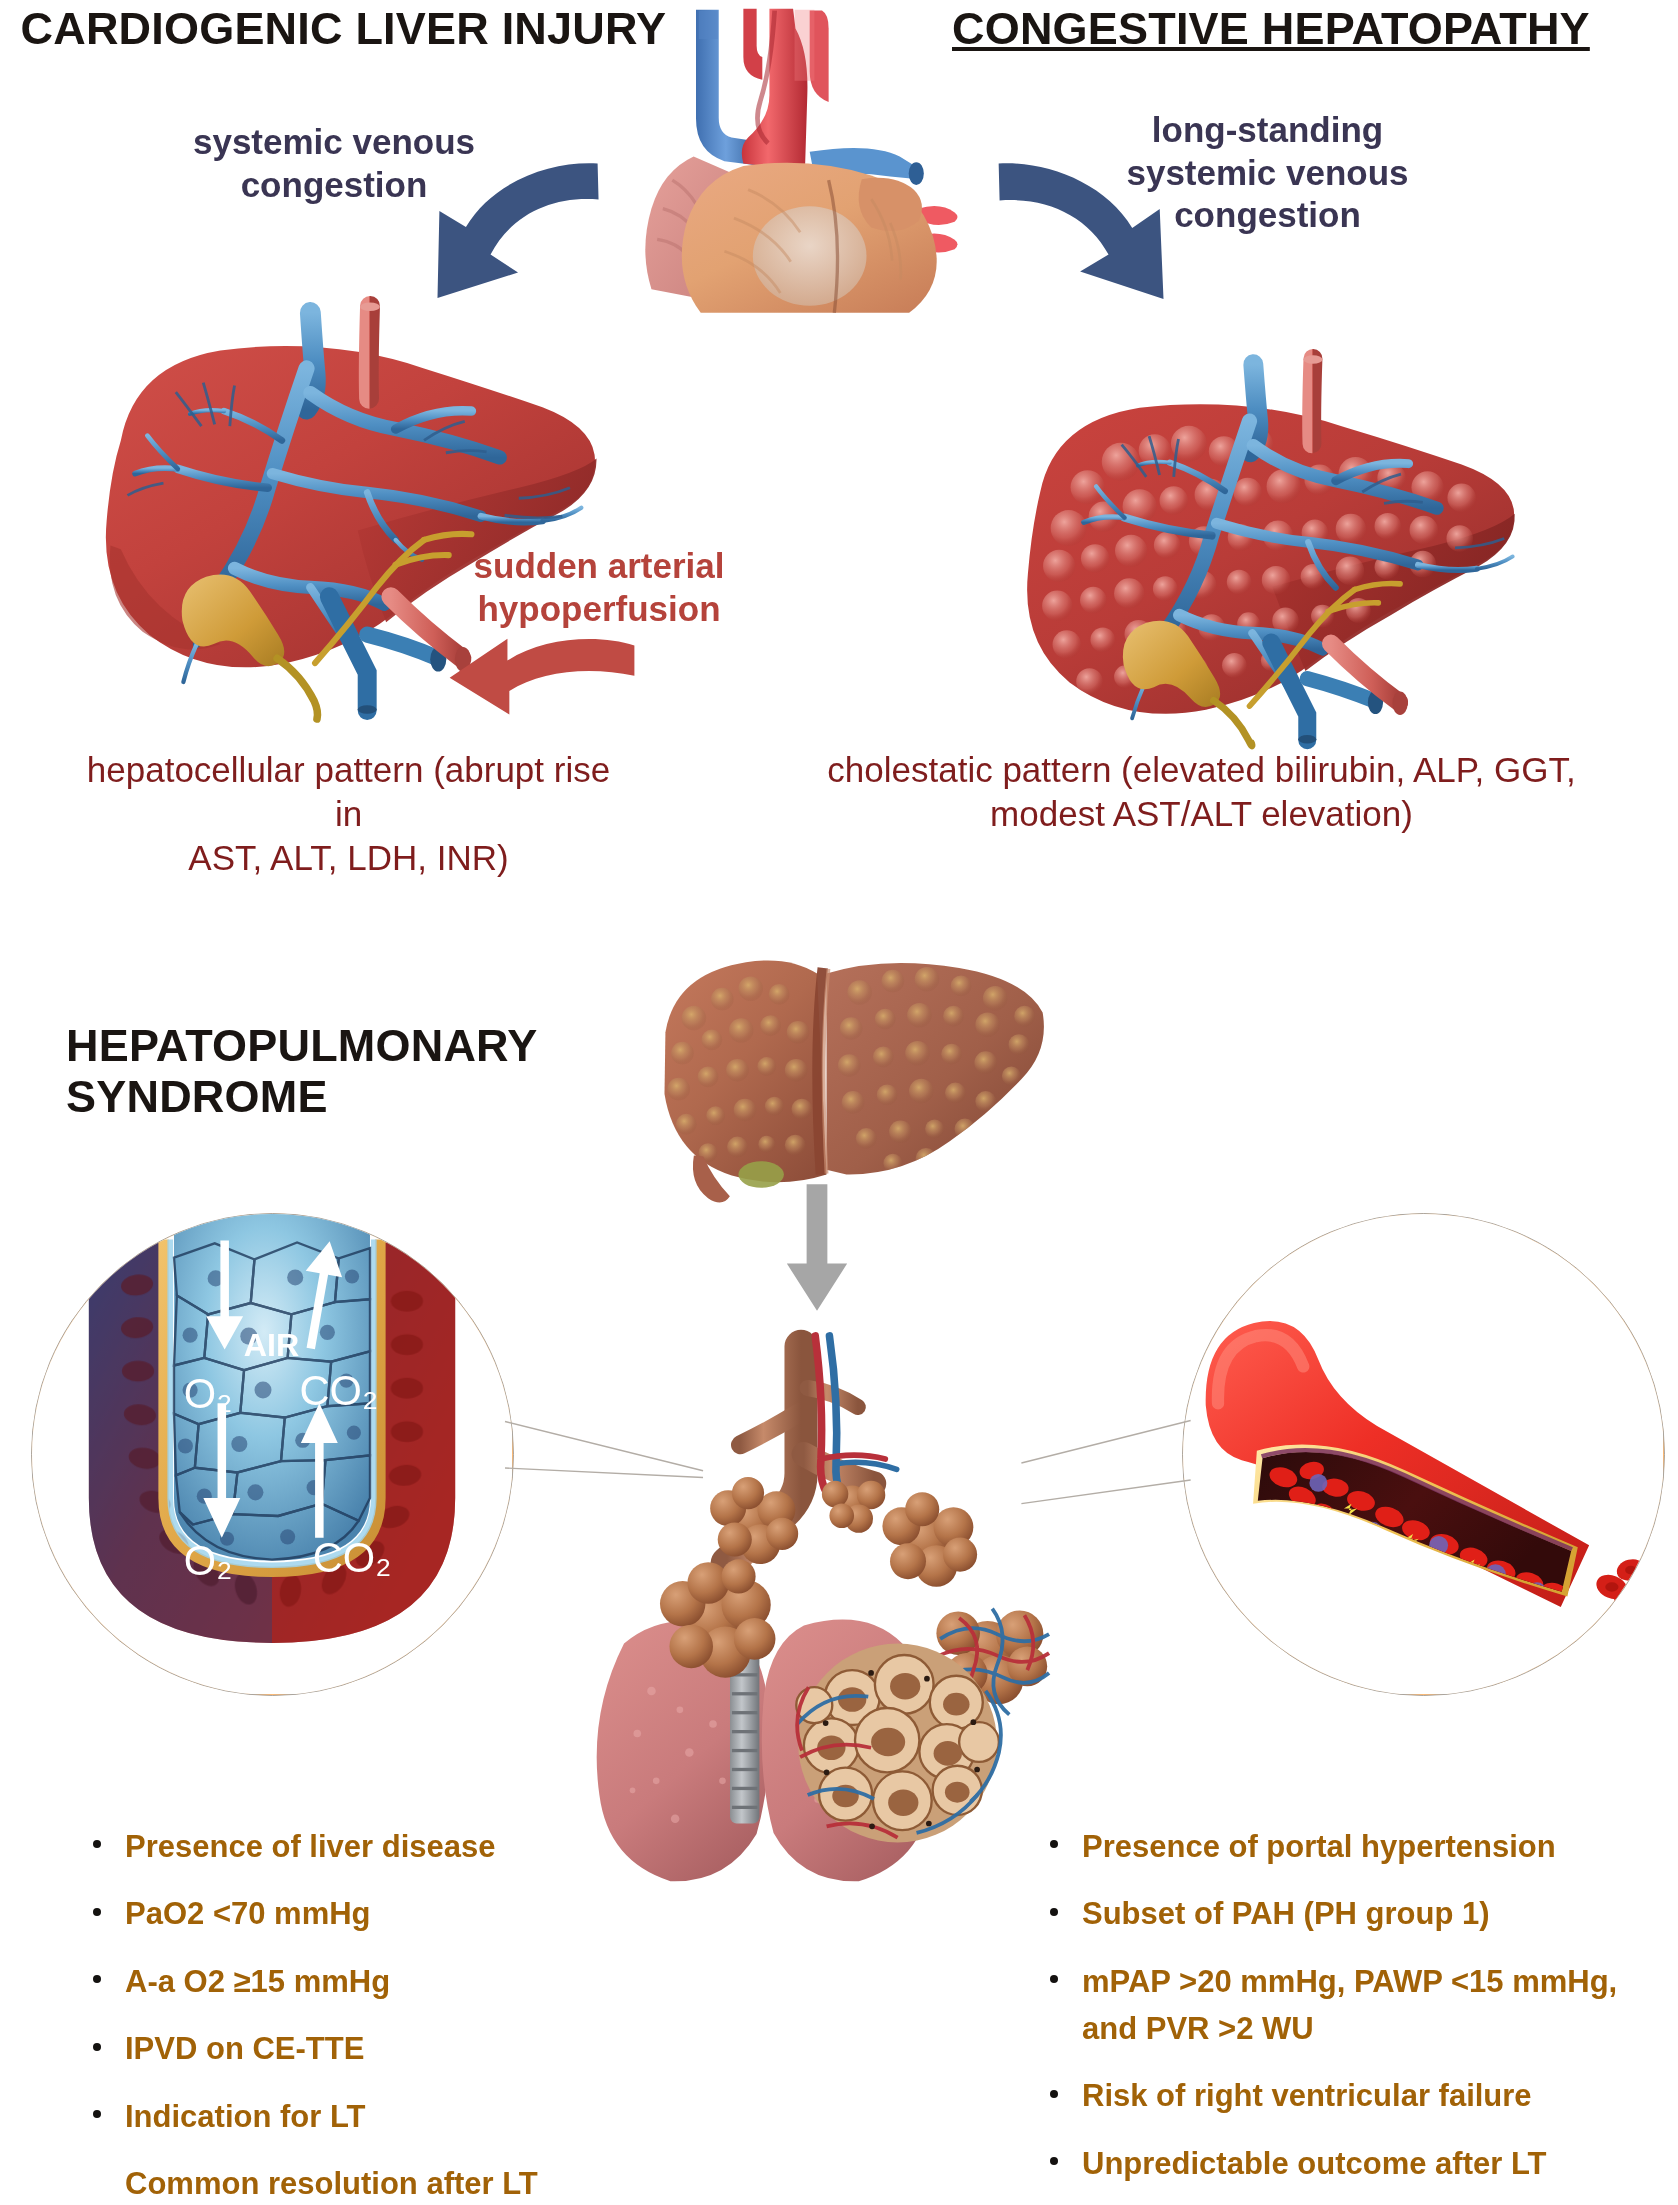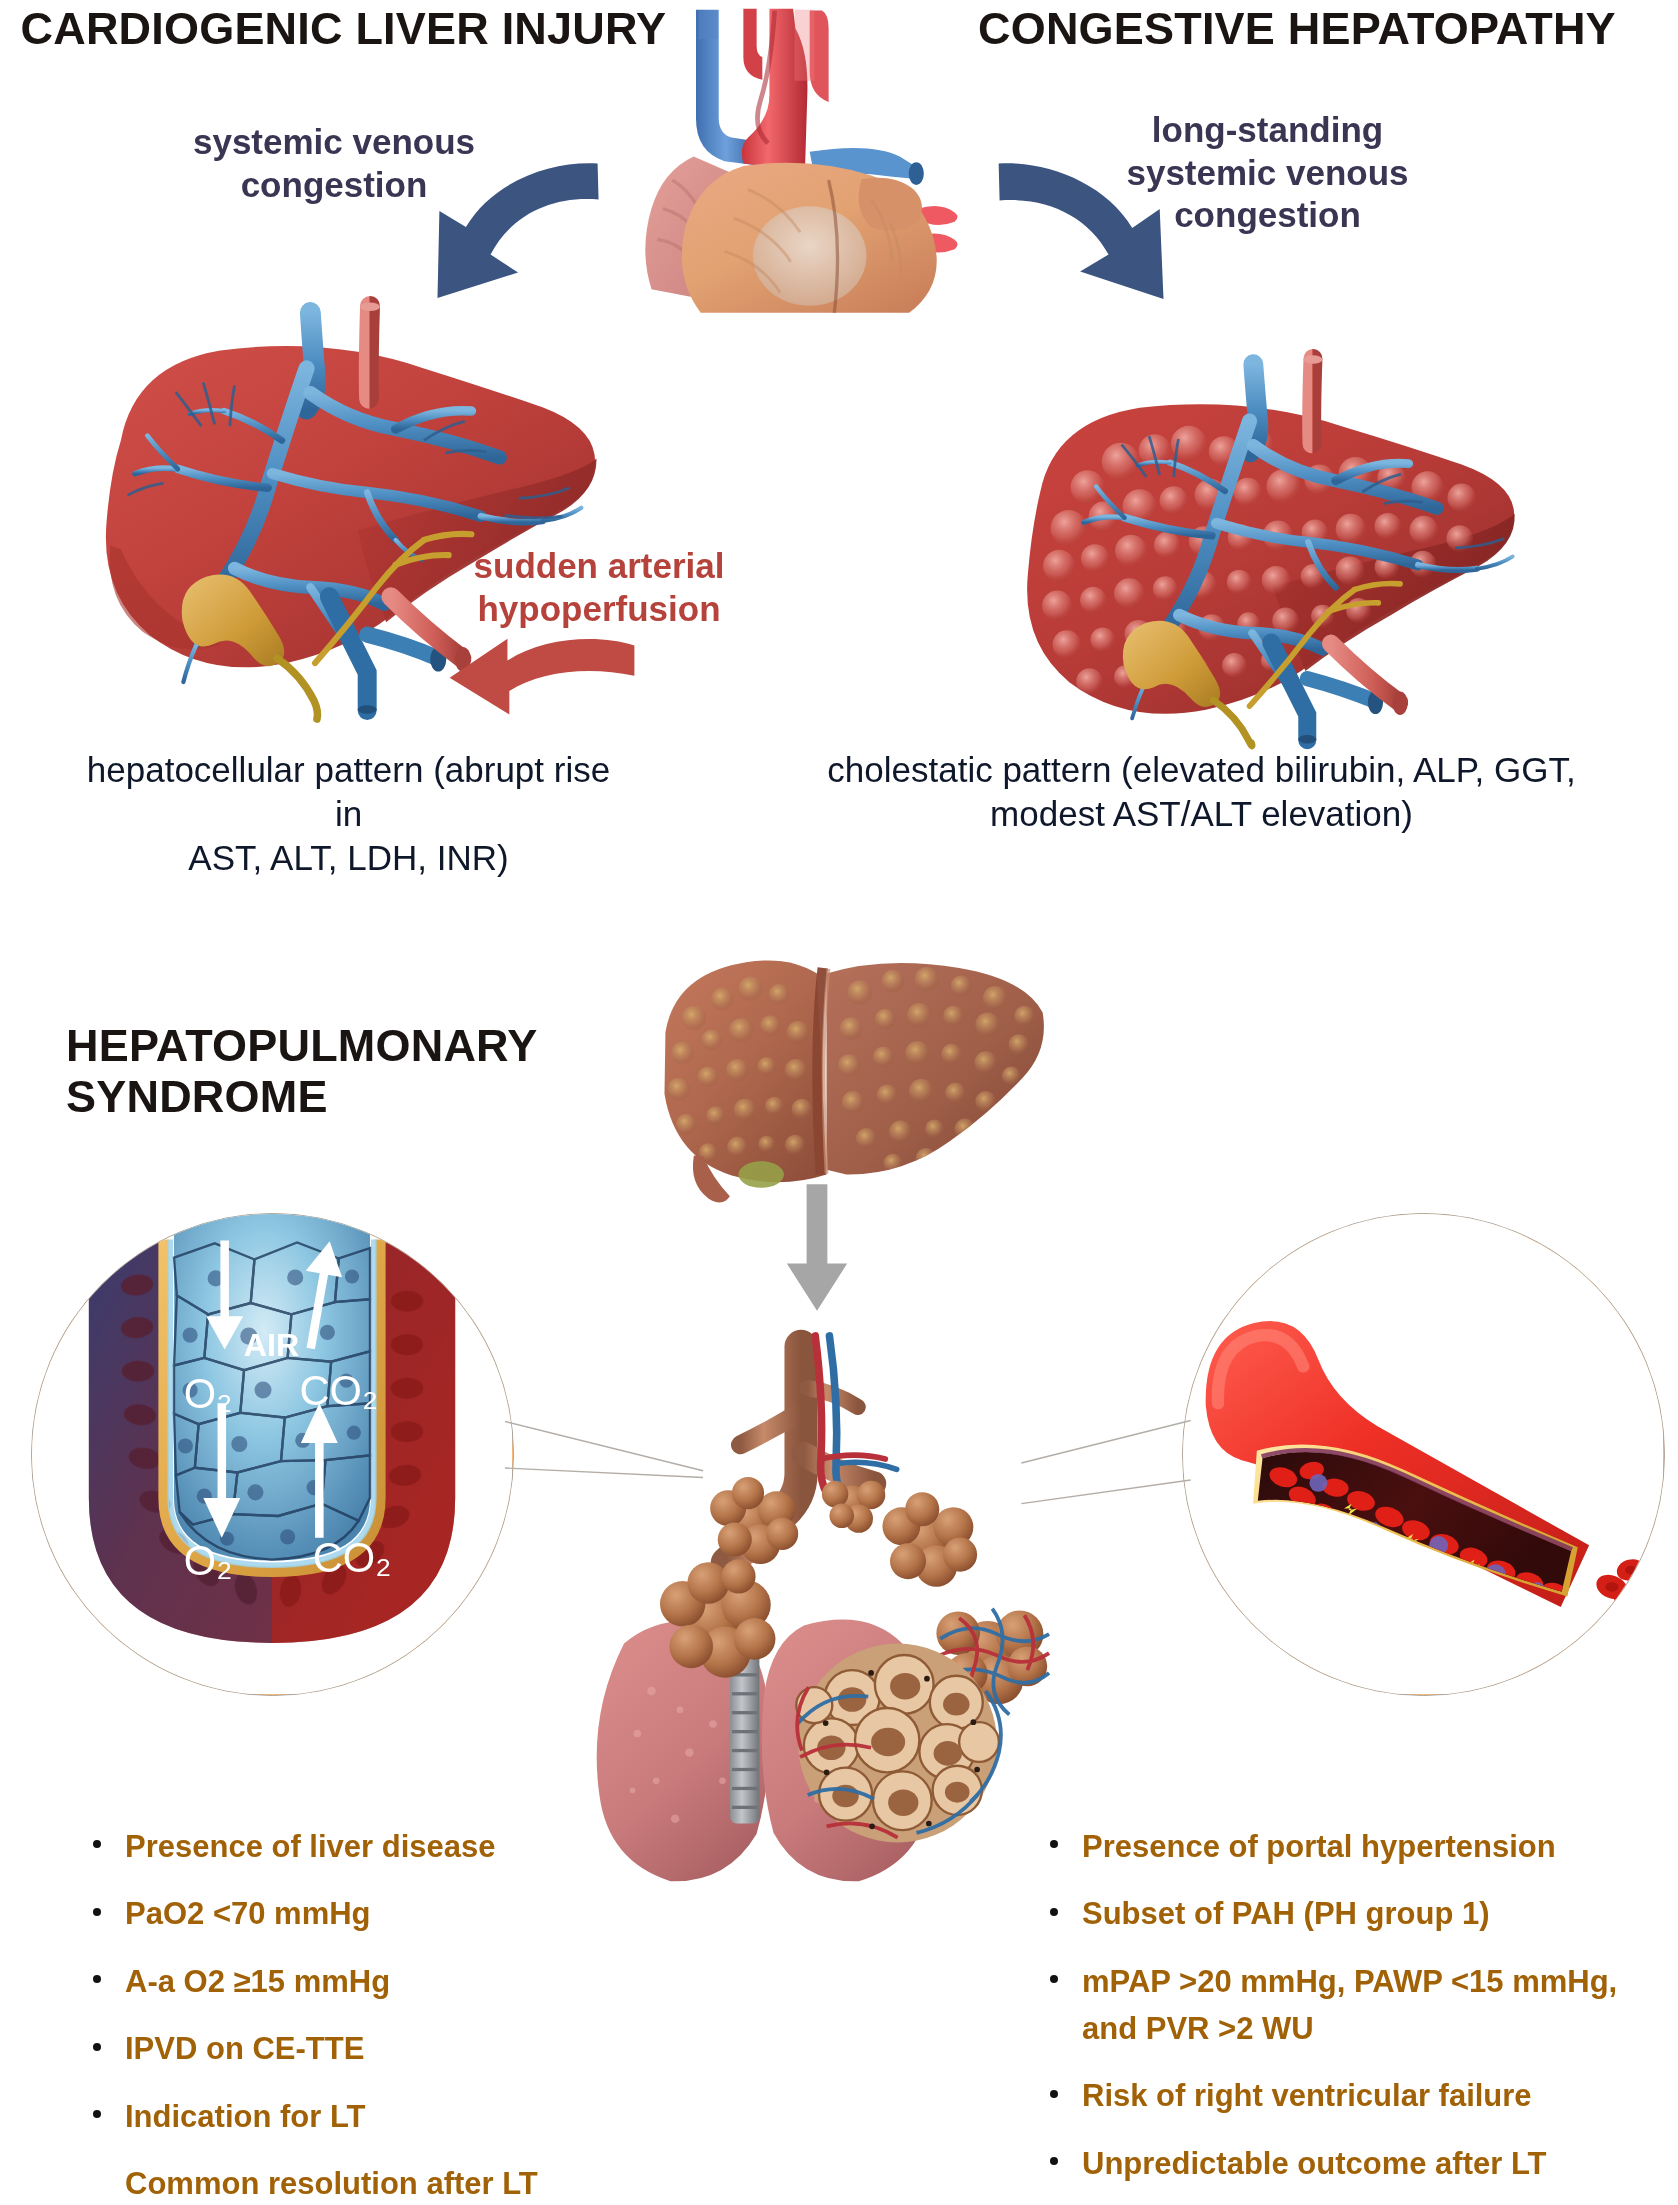--- a/index.html
+++ b/index.html
@@ -15,21 +15,21 @@
   .sect-title{
     font-weight:bold;font-size:45px;letter-spacing:0.2px;color:#1a1512;
     line-height:1.13;text-transform:uppercase;
   }
   .arrow-label{
     font-weight:bold;font-size:35px;line-height:1.22;color:#3a3553;
     text-align:center;
   }
   .arrow-label.red{color:#b5433b;}
   .caption{
-    font-size:35px;line-height:1.26;color:#0f172a;text-align:center;
+    font-size:35px;line-height:1.26;color:#7f1d1d;text-align:center;
   }
   .bullets{list-style:none;margin:0;padding:0;}
   .bullets li{
     font-size:31px;line-height:1.24;color:#a16207;
     margin-bottom:29px;position:relative;padding-left:37px;font-weight:bold;
   }
   .bullets li.cont{padding-left:37px;}
   .bullets li .dot{
     position:absolute;left:4.7px;top:0.40em;width:8px;height:8px;
     border-radius:50%;background:#141210;
@@ -44,21 +44,21 @@
   
   svg{display:block;overflow:visible;}
 </style>
 </head>
 <body>
 
 <div class="canvas">
 
   <div class="abs sect-title" style="left:8.5px;top:3.8px;">CARDIOGENIC LIVER INJURY</div>
 
-  <div class="abs sect-title" style="left:966px;top:3.8px;">CONGESTIVE HEPATOPATHY</div>
+  <div class="abs sect-title" style="left:940px;top:3.8px;text-decoration:underline;">CONGESTIVE HEPATOPATHY</div>
 
   <div class="abs" style="left:594px;top:0px;width:360px;height:313px;">
     <svg width="360" height="313" viewBox="0 0 760 660">
       <defs>
         <linearGradient id="svcG" x1="0" y1="0" x2="1" y2="0">
           <stop offset="0%" stop-color="#3f6fb0"></stop>
             <stop offset="45%" stop-color="#6ea0dc"></stop>
             <stop offset="100%" stop-color="#2f5c96"></stop>
         </linearGradient>
         <linearGradient id="aoG" x1="0" y1="0" x2="1" y2="0">

